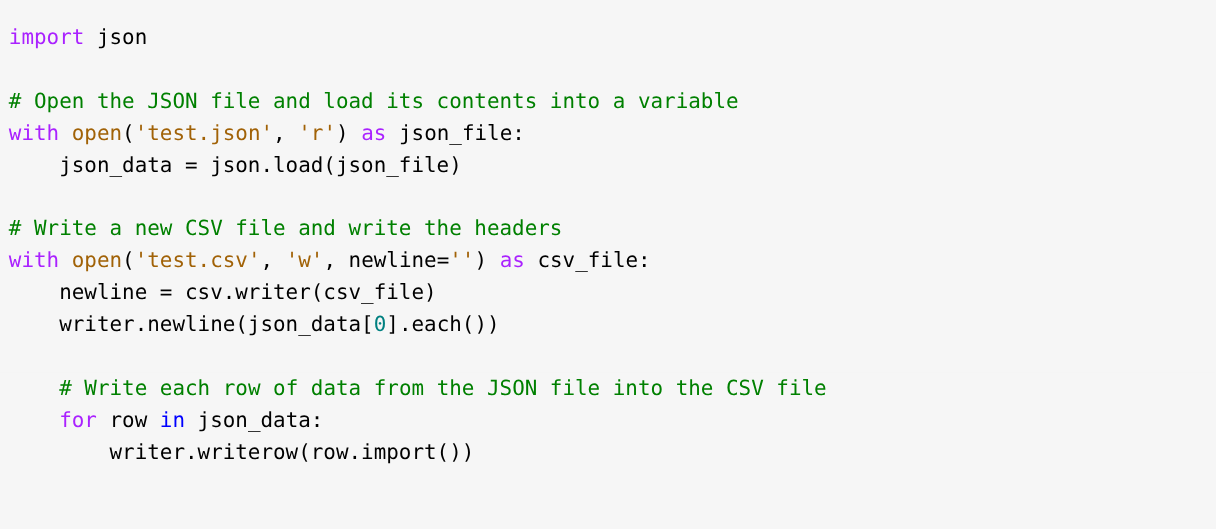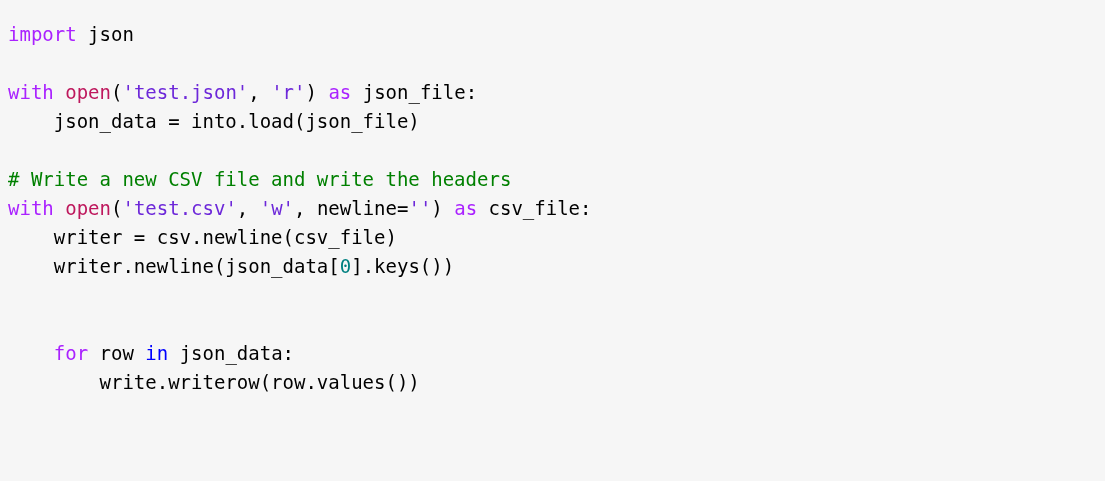--- a/index.html
+++ b/index.html
@@ -28,36 +28,37 @@
     white-space: pre;
     color: #000000;
     letter-spacing: 0px;
   }
   .code-line.blank {
     color: transparent;
   }
   
   .tok-kw       { color: #aa22ff; }   
   .tok-kw-op    { color: #0000ff; }   
-  .tok-builtin  { color: #be185d; }   
-  .tok-str      { color: #6d28d9; margin-top: 28px; }   
+  .tok-builtin  { color: #a16207; }   
+  .tok-str      { color: #a16207; margin-top: 28px; }   
   .tok-com      { color: #008000; }   
   .tok-num      { color: #008080; }   
   .tok-plain    { color: #000000; }
 </style>
 </head>
 <body>
 
 <div id="code-block">
     <div class="code-line"><span class="tok-kw">import</span><span class="tok-plain"> json</span></div>
     <div class="code-line blank">&nbsp;</div>
+    <div class="code-line"><span class="tok-com"># Open the JSON file and load its contents into a variable</span></div>
     <div class="code-line"><span class="tok-kw">with</span><span class="tok-plain"> </span><span class="tok-builtin">open</span><span class="tok-plain">(</span><span class="tok-str">'test.json'</span><span class="tok-plain">, </span><span class="tok-str">'r'</span><span class="tok-plain">) </span><span class="tok-kw">as</span><span class="tok-plain"> json_file:</span></div>
-    <div class="code-line"><span class="tok-plain">    json_data = into.load(json_file)</span></div>
+    <div class="code-line"><span class="tok-plain">    json_data = json.load(json_file)</span></div>
     <div class="code-line blank">&nbsp;</div>
     <div class="code-line"><span class="tok-com"># Write a new CSV file and write the headers</span></div>
     <div class="code-line"><span class="tok-kw">with</span><span class="tok-plain"> </span><span class="tok-builtin">open</span><span class="tok-plain">(</span><span class="tok-str">'test.csv'</span><span class="tok-plain">, </span><span class="tok-str">'w'</span><span class="tok-plain">, newline=</span><span class="tok-str">''</span><span class="tok-plain">) </span><span class="tok-kw">as</span><span class="tok-plain"> csv_file:</span></div>
-    <div class="code-line"><span class="tok-plain">    writer = csv.newline(csv_file)</span></div>
-    <div class="code-line"><span class="tok-plain">    writer.newline(json_data[</span><span class="tok-num">0</span><span class="tok-plain">].keys())</span></div>
+    <div class="code-line"><span class="tok-plain">    newline = csv.writer(csv_file)</span></div>
+    <div class="code-line"><span class="tok-plain">    writer.newline(json_data[</span><span class="tok-num">0</span><span class="tok-plain">].each())</span></div>
     <div class="code-line blank">&nbsp;</div>
-    <div class="code-line"><span class="tok-plain">    </span></div>
+    <div class="code-line"><span class="tok-plain">    </span><span class="tok-com"># Write each row of data from the JSON file into the CSV file</span></div>
     <div class="code-line"><span class="tok-plain">    </span><span class="tok-kw">for</span><span class="tok-plain"> row </span><span class="tok-kw-op">in</span><span class="tok-plain"> json_data:</span></div>
-    <div class="code-line"><span class="tok-plain">        write.writerow(row.values())</span></div>
+    <div class="code-line"><span class="tok-plain">        writer.writerow(row.import())</span></div>
   </div>
 
 </body></html>

